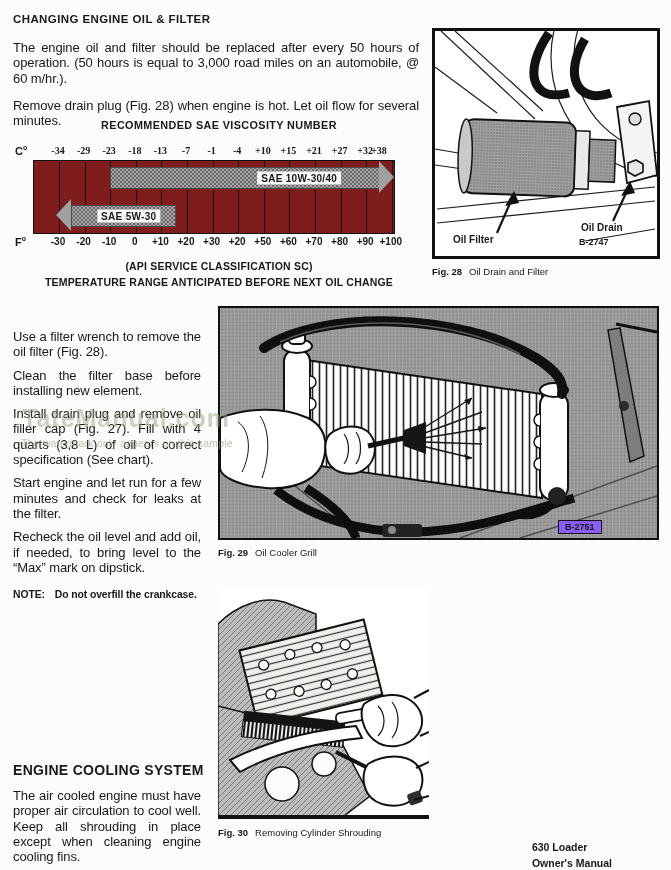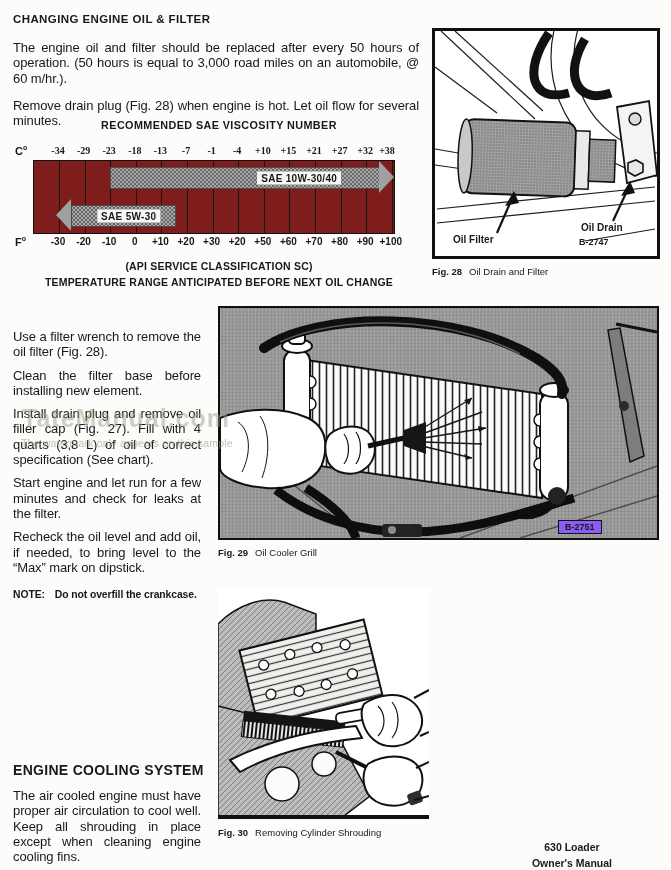--- a/index.html
+++ b/index.html
@@ -37,21 +37,21 @@
   .photo-id{position:absolute;font-size:9px;font-weight:bold;white-space:nowrap;}
   .photo-id.boxed{background:#8b5cf6;border:1px solid #111;padding:1px 6px;}
   .caption{position:absolute;font-size:9.5px;white-space:nowrap;}
   .caption b{font-weight:bold;margin-right:7px;}
   
   .leftcol{left:13px;top:329px;width:200px;}
   .note-line{font-size:10.4px;font-weight:bold;white-space:nowrap;margin-top:14px;letter-spacing:-.1px;}
   .note-line .note-lbl{margin-right:10px;}
   .section-title{font-size:14px;font-weight:bold;letter-spacing:.3px;margin:0 0 10px 0;}
   
-  .footer{right:59px;top:839px;text-align:center;font-size:10.5px;font-weight:bold;line-height:16px;}
+  .footer{right:59px;top:839px;text-align:left;font-size:10.5px;font-weight:bold;line-height:16px;}
   .wm-brand{left:22px;top:404px;font-size:25px;font-weight:bold;color:rgba(150,162,132,.48);letter-spacing:1px;}
   .wm-note{left:21px;top:437px;font-size:10.5px;color:rgba(150,162,132,.62);letter-spacing:.2px;}
 </style>
 </head>
 <body>
 
 <div id="page">
 
   <h1 class="doc-title abs" style="left:13px;top:13px;">CHANGING ENGINE OIL &amp; FILTER</h1>
   <div class="abs intro" style="left:13px;top:40px;width:418px;">
@@ -71,21 +71,21 @@
         <div class="tick" style="left: 101.8px;">-18</div>
         <div class="tick" style="left: 127.4px;">-13</div>
         <div class="tick" style="left: 153px;">-7</div>
         <div class="tick" style="left: 178.6px;">-1</div>
         <div class="tick" style="left: 204.2px;">-4</div>
         <div class="tick" style="left: 229.8px;">+10</div>
         <div class="tick" style="left: 255.4px;">+15</div>
         <div class="tick" style="left: 281px;">+21</div>
         <div class="tick" style="left: 306.6px;">+27</div>
         <div class="tick" style="left: 332.2px;">+32</div>
-        <div class="tick" style="left: 354px;">+38</div>
+        <div class="tick" style="left: 346px;">+38</div>
       </div>
     <div class="plot">
         <div class="gridline" style="left: 25px;"></div>
         <div class="gridline" style="left: 50.6px;"></div>
         <div class="gridline" style="left: 76.2px;"></div>
         <div class="gridline" style="left: 101.8px;"></div>
         <div class="gridline" style="left: 127.4px;"></div>
         <div class="gridline" style="left: 153px;"></div>
         <div class="gridline" style="left: 178.6px;"></div>
         <div class="gridline" style="left: 204.2px;"></div>

